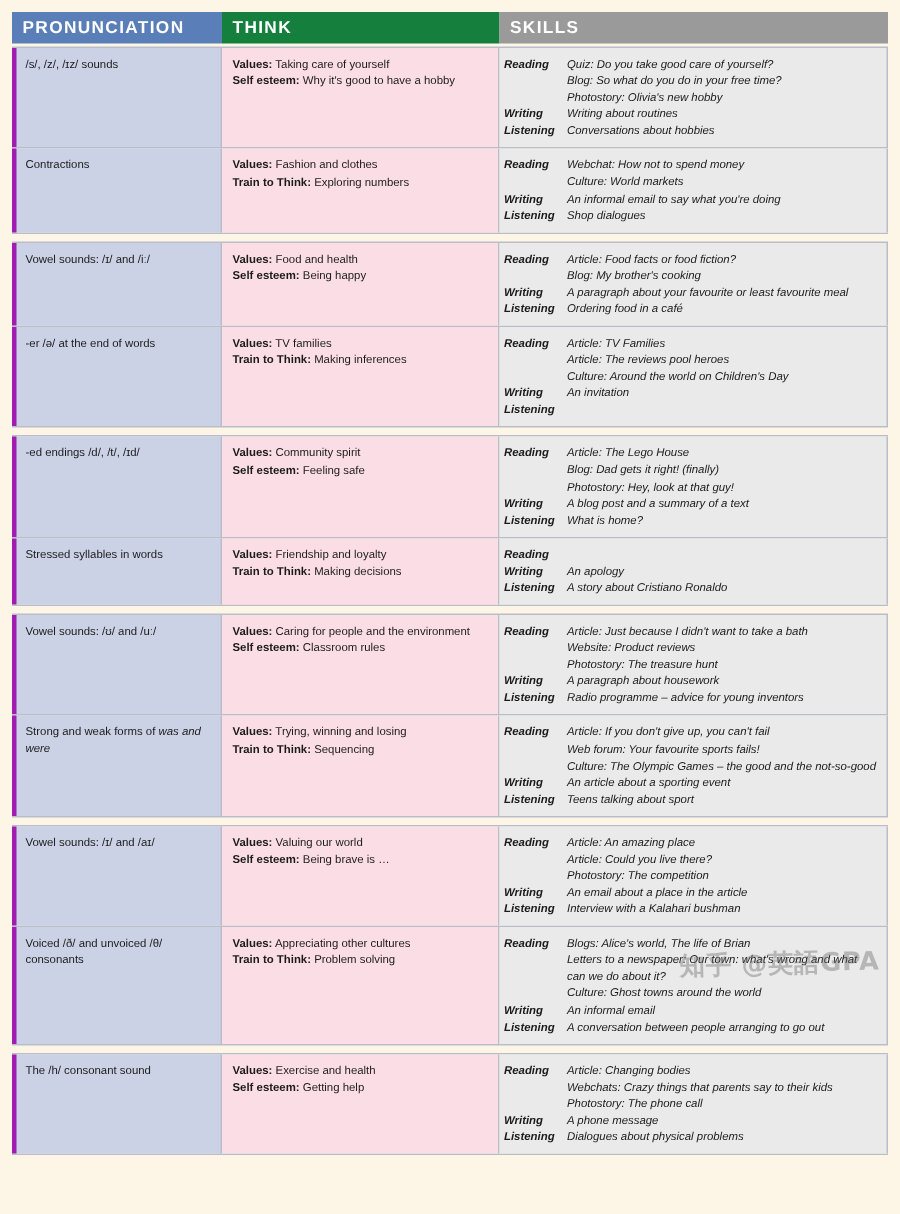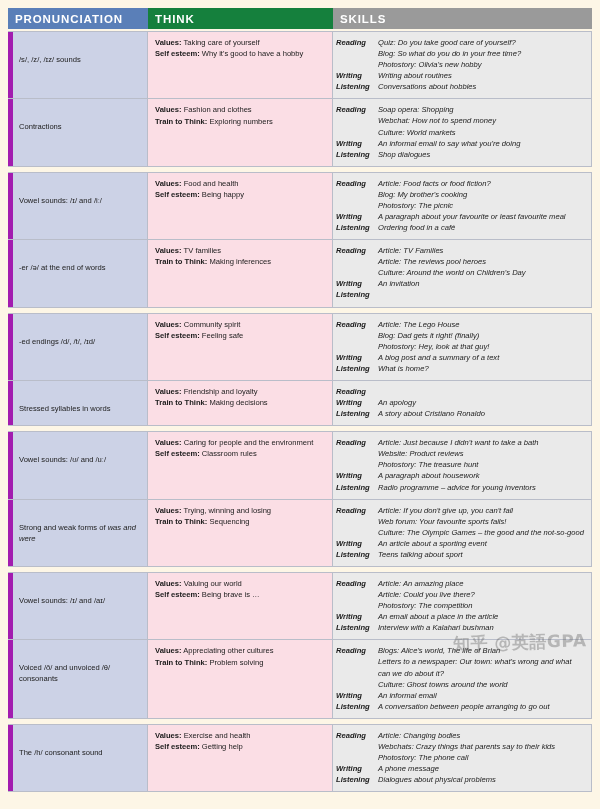--- a/index.html
+++ b/index.html
@@ -44,23 +44,23 @@
     display: flex;
     align-items: stretch;
     border-bottom: 1px solid #b9bdc9;
     min-height: 20px;
   }
   .row:first-child { border-top: 1px solid #b9bdc9; }
 
   .cell-pron {
     width: 140px;
     background: #ccd2e6;
-    border-left: 5px solid #a21caf;
+    border-left: 3px solid #a21caf;
     border-right: 1px solid #b9bdc9;
-    padding: 22px 6px 6px 6px;
+    padding: 5px 6px 6px 6px;
     font-size: 7.6px;
     line-height: 1.45;
     color: #1b1b1b;
   }
   .cell-think {
     width: 185px;
     background: #fbdee5;
     border-right: 1px solid #b9bdc9;
     padding: 5px 6px 6px 7px;
     font-size: 7.6px;
@@ -164,21 +164,20 @@
         <div class="row">
           <div class="cell-pron">Contractions</div>
           <div class="cell-think">
             <div class="think-line"><b>Values:</b><span> Fashion and clothes</span></div>
             <div class="think-line"><b>Train to Think:</b><span> Exploring numbers</span></div>
           </div>
           <div class="cell-skills">
             <div class="skill-line">
               <div class="skill-label">Reading</div>
               <div class="skill-values">
-                <div>Soap opera: Shopping</div>
                 <div>Webchat: How not to spend money</div>
                 <div>Culture: World markets</div>
               </div>
             </div>
             <div class="skill-line">
               <div class="skill-label">Writing</div>
               <div class="skill-values">
                 <div>An informal email to say what you're doing</div>
               </div>
             </div>
@@ -197,21 +196,20 @@
           <div class="cell-think">
             <div class="think-line"><b>Values:</b><span> Food and health</span></div>
             <div class="think-line"><b>Self esteem:</b><span> Being happy</span></div>
           </div>
           <div class="cell-skills">
             <div class="skill-line">
               <div class="skill-label">Reading</div>
               <div class="skill-values">
                 <div>Article: Food facts or food fiction?</div>
                 <div>Blog: My brother's cooking</div>
-                <div>Photostory: The picnic</div>
               </div>
             </div>
             <div class="skill-line">
               <div class="skill-label">Writing</div>
               <div class="skill-values">
                 <div>A paragraph about your favourite or least favourite meal</div>
               </div>
             </div>
             <div class="skill-line">
               <div class="skill-label">Listening</div>

